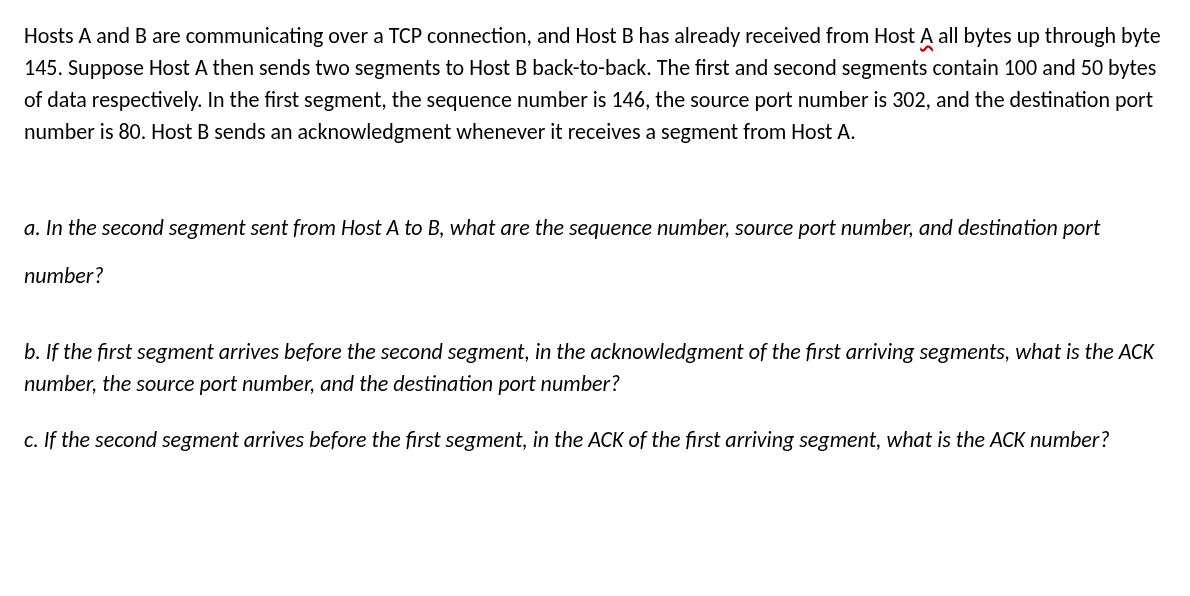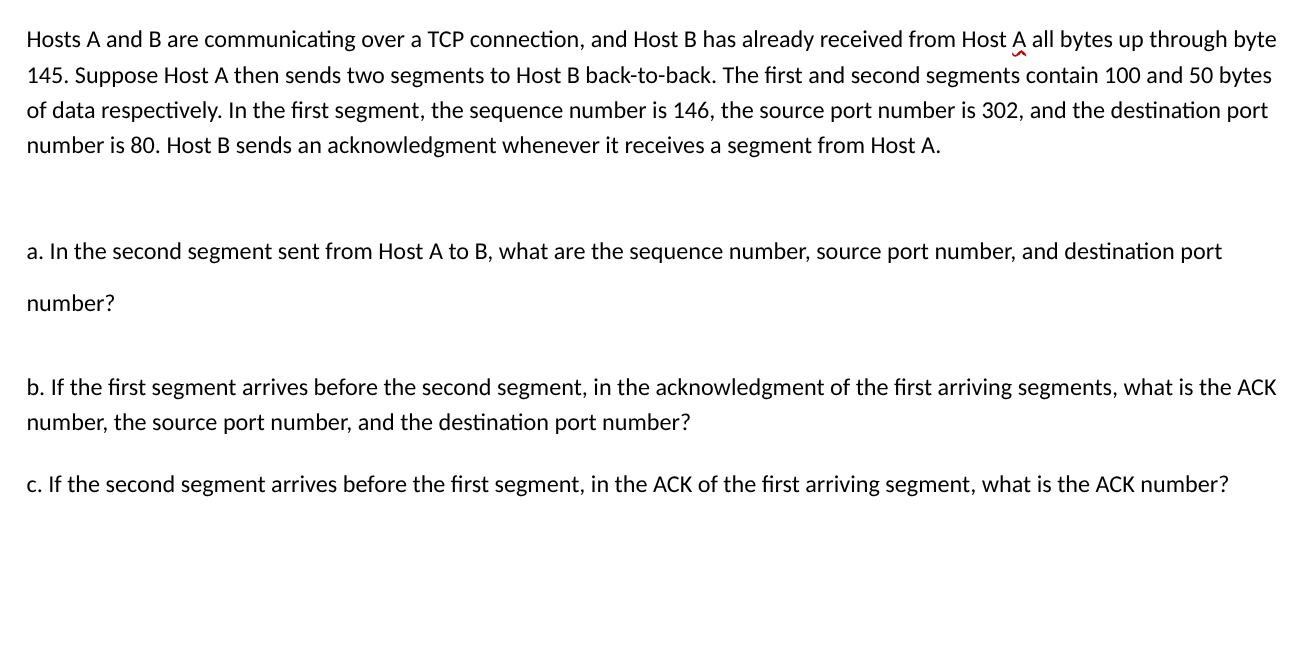--- a/index.html
+++ b/index.html
@@ -16,23 +16,25 @@
     }
     .paragraph {
       margin: 0 0 56px 0;
     }
     .q {
       margin: 0 0 24px 0;
     }
     .q-ab {
       margin: 0 0 36px 0;
       line-height: 2.2;
+      font-style: italic;
     }
     .q-b, .q-c {
       line-height: 1.45;
+      font-style: italic;
     }
     .wavy {
       text-decoration: underline;
       text-decoration-style: wavy;
       text-decoration-color: #c00000;
     }
   </style>
 </head>
 <body>
 

